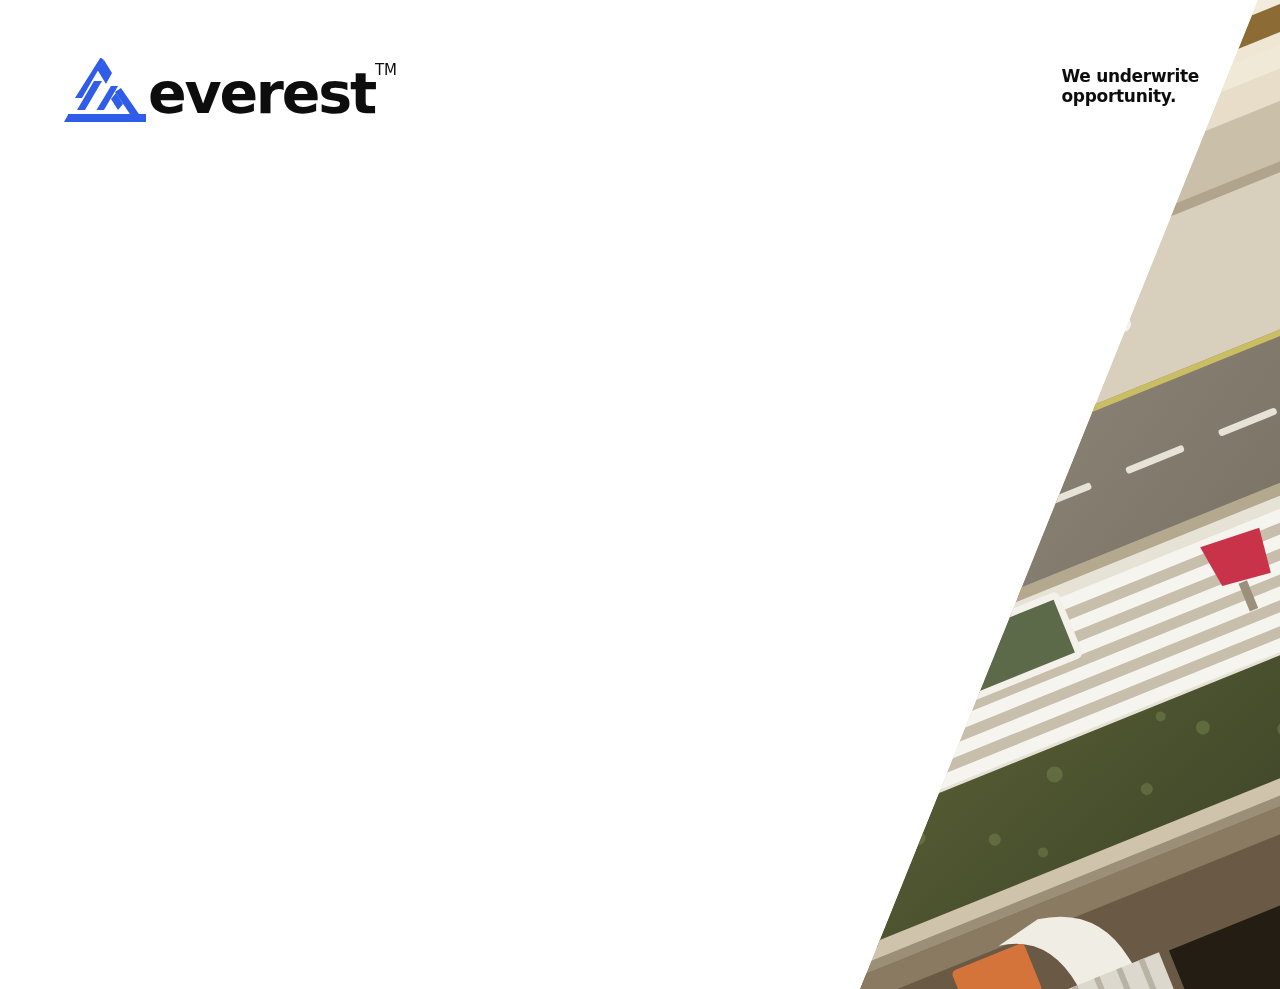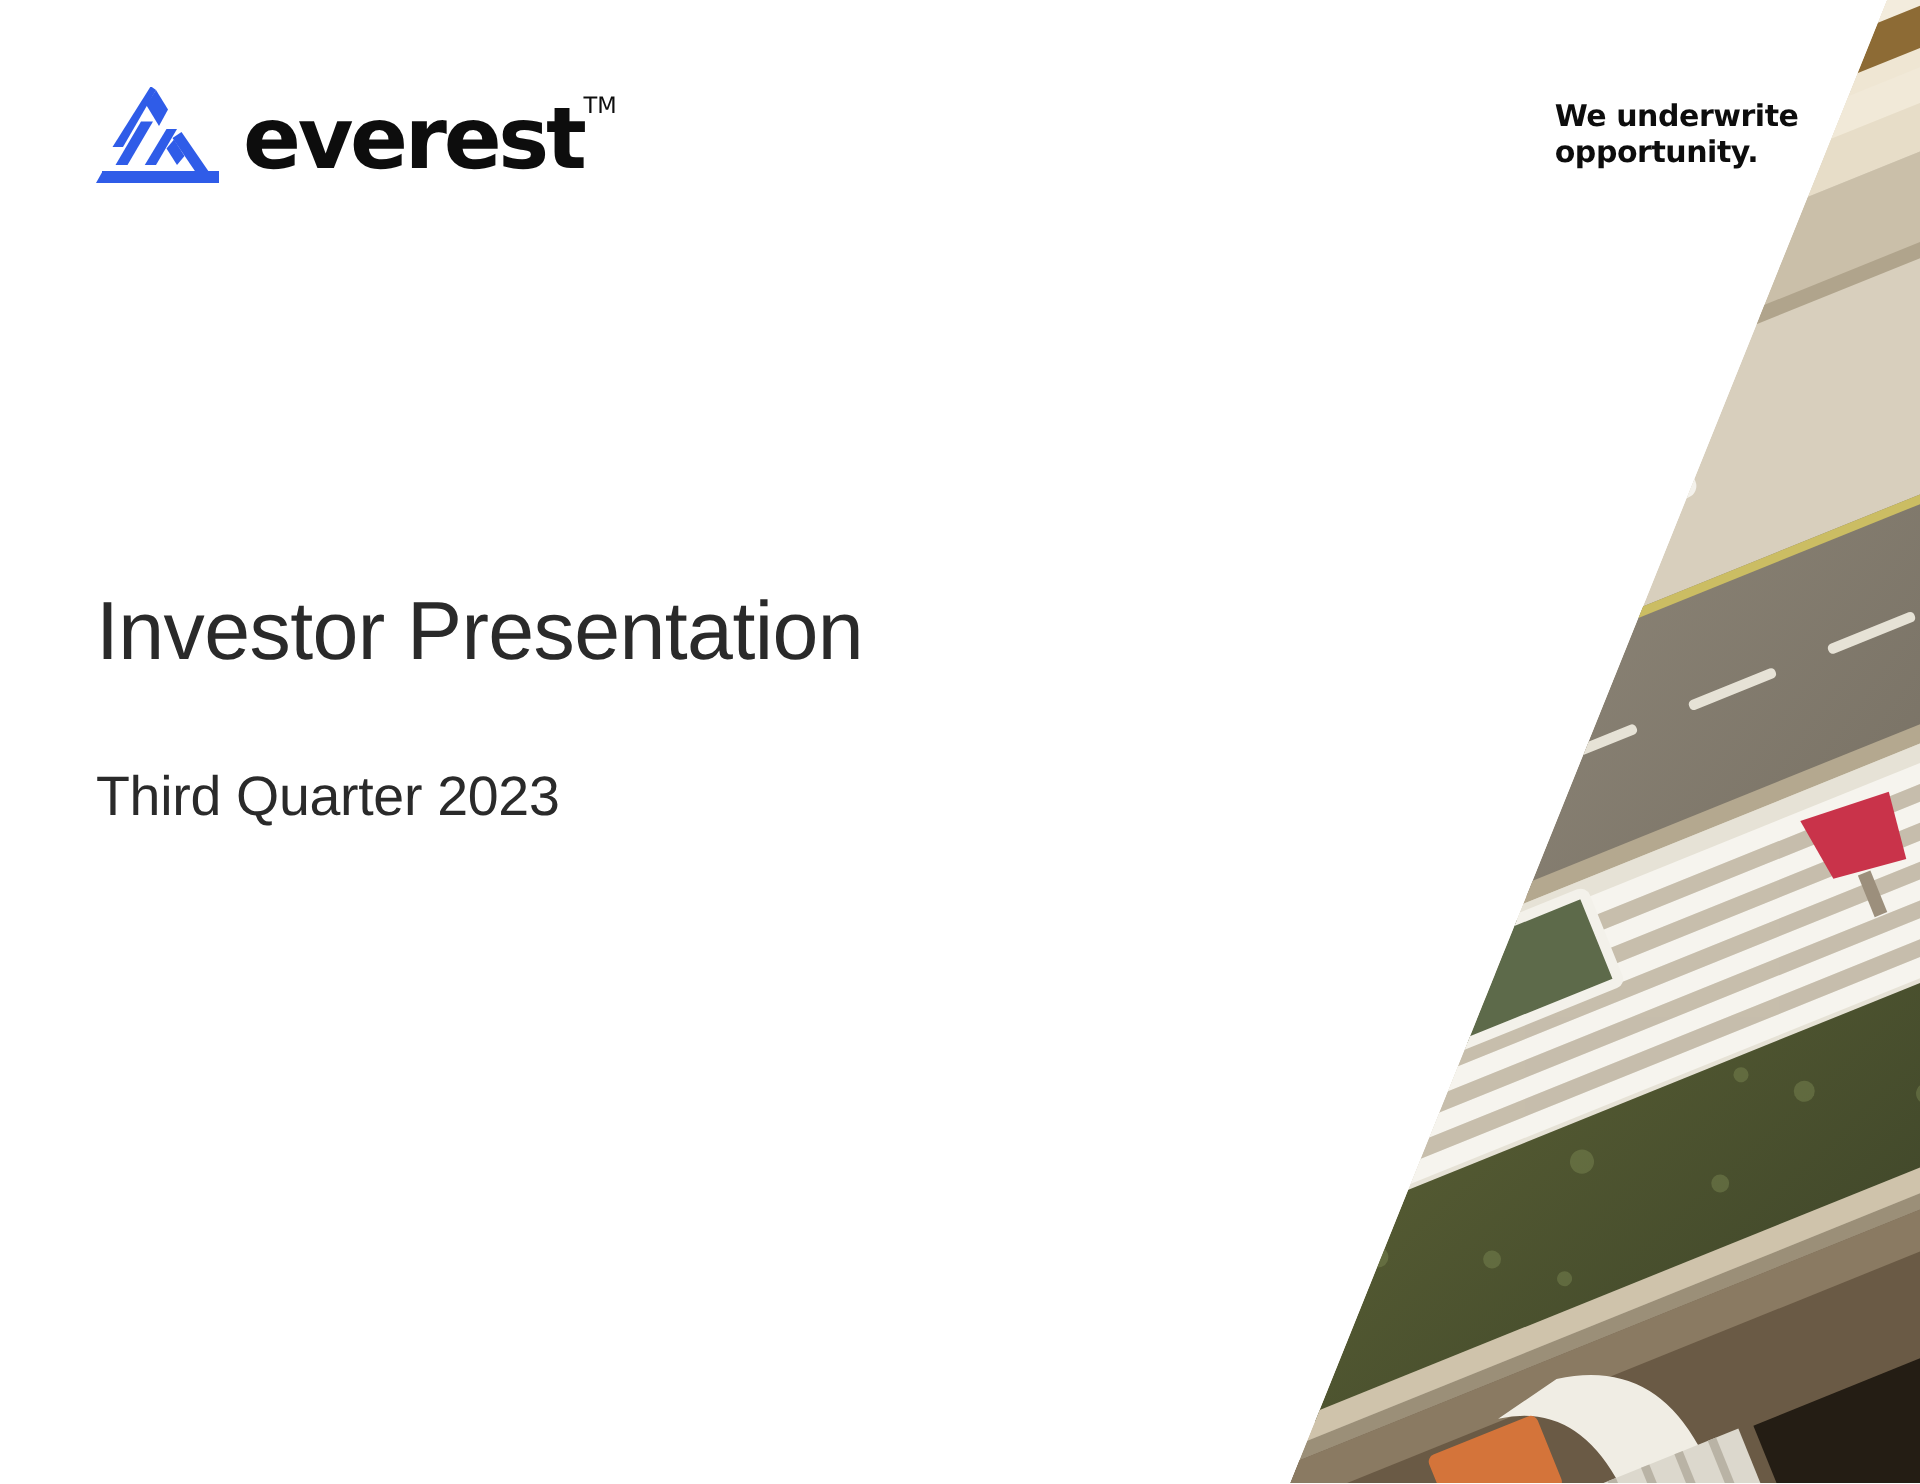--- a/index.html
+++ b/index.html
@@ -17,21 +17,20 @@
     background:#ffffff;
     overflow:hidden;
   }
 
   
   .brand {
     position:absolute;
     left:64px; top:58px;
     display:flex;
     align-items:center;
-    gap:14px;
   }
   .logo-mark { width:84px; height:66px; display:block; }
   .wordmark {
     position:relative;
     font-family:"DejaVu Sans", sans-serif;
     font-weight:700;
     font-size:57px;
     letter-spacing:-2.2px;
     color:#0d0d0d;
     line-height:1;
@@ -46,21 +45,21 @@
     color:#0d0d0d;
   }
 
   
   .tagline {
     position:absolute;
     right:81px; top:66px;
     text-align:left;
     font-family:"DejaVu Sans", sans-serif;
     font-weight:700;
-    font-size:20px;
+    font-size:17px;
     line-height:1.18;
     letter-spacing:-0.3px;
     color:#0d0d0d;
     z-index:6;
   }
   .tagline span { display:block; }
 
   
   .title-block {
     position:absolute;
@@ -123,24 +122,20 @@
     <div class="wordmark">
       <span>everest</span><span class="tm">TM</span>
     </div>
   </div>
 
   <div class="tagline">
     <span>We underwrite</span>
     <span>opportunity.</span>
   </div>
 
-  <div class="title-block">
-    <div class="slide-title">Investor Presentation</div>
-    <div class="slide-subtitle">Third Quarter 2023</div>
-  </div>
 
   <div class="photo-panel">
     <div class="photo-inner">
       <svg class="photo-svg" viewBox="0 0 440 989" preserveAspectRatio="none" aria-hidden="true">
         <defs>
           <clipPath id="wedge">
             <polygon points="418,0 440,0 440,989 20,989"></polygon>
           </clipPath>
           <linearGradient id="asphaltGrad" x1="0" y1="0" x2="1" y2="0.3">
             <stop offset="0%" stop-color="#948c7e"></stop>

